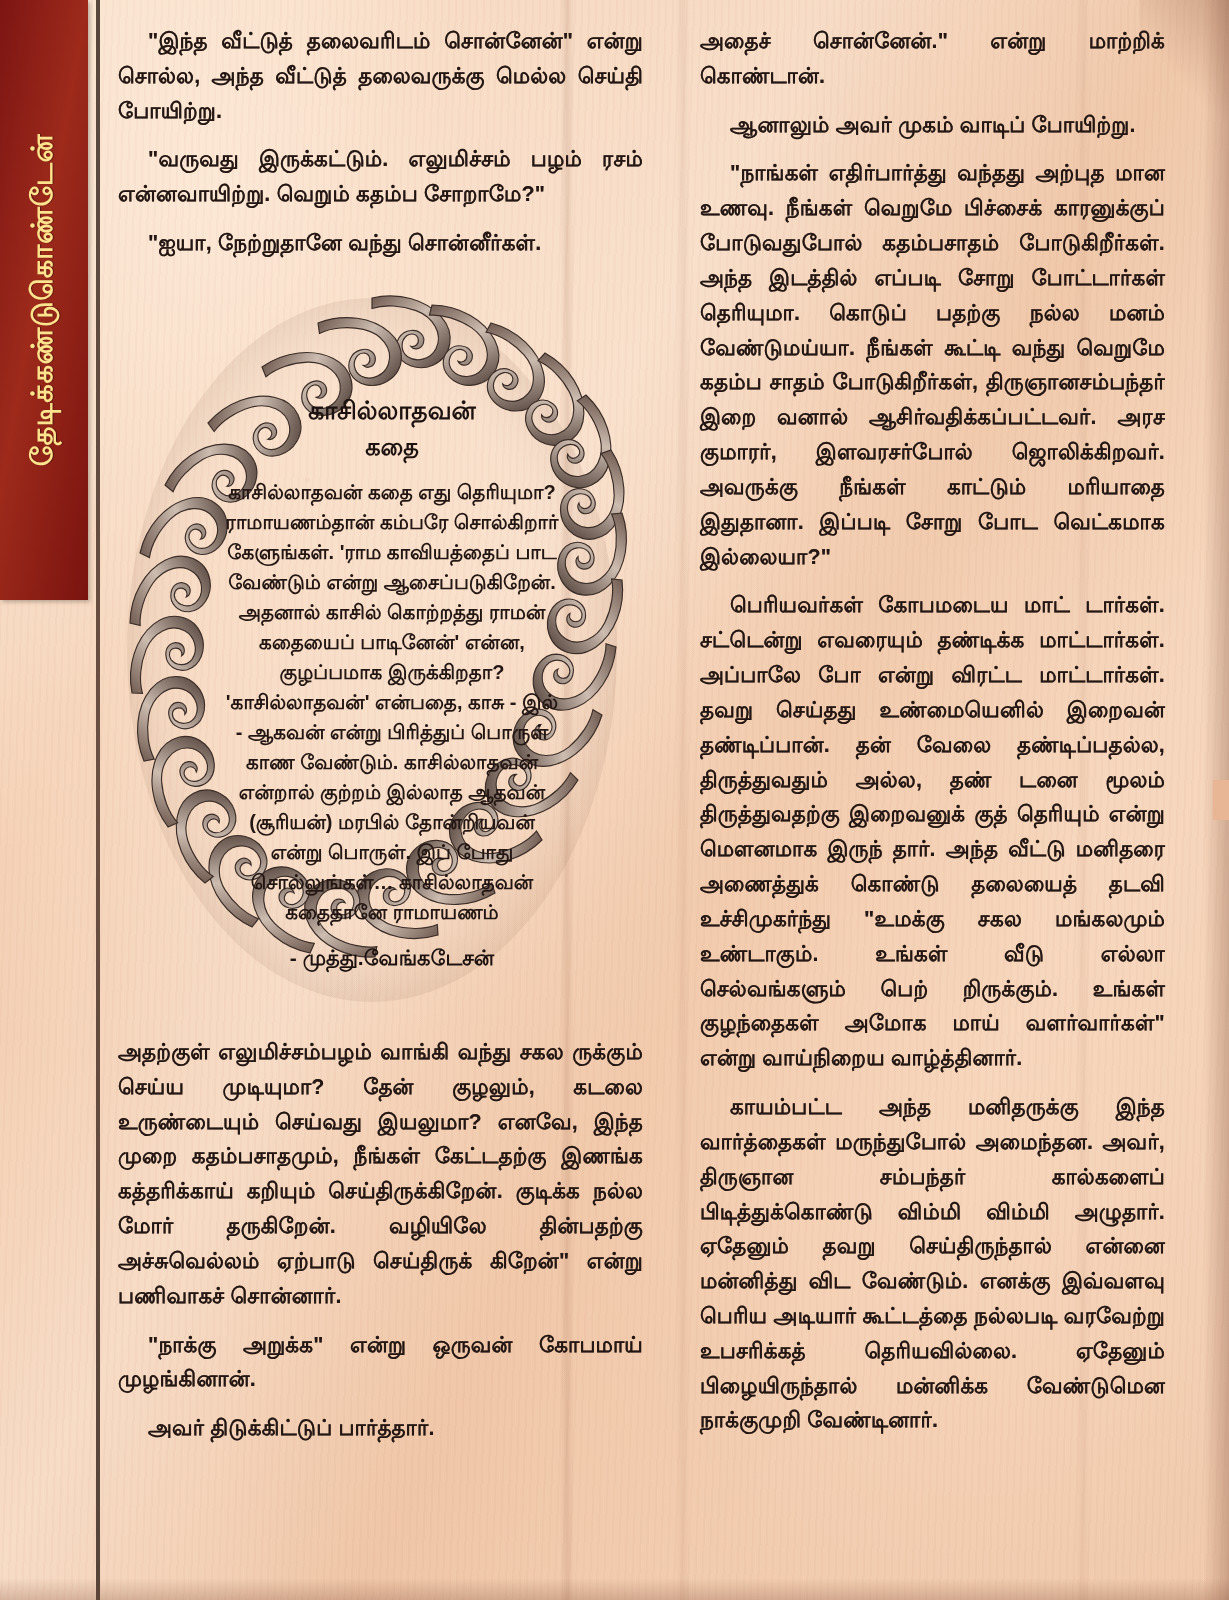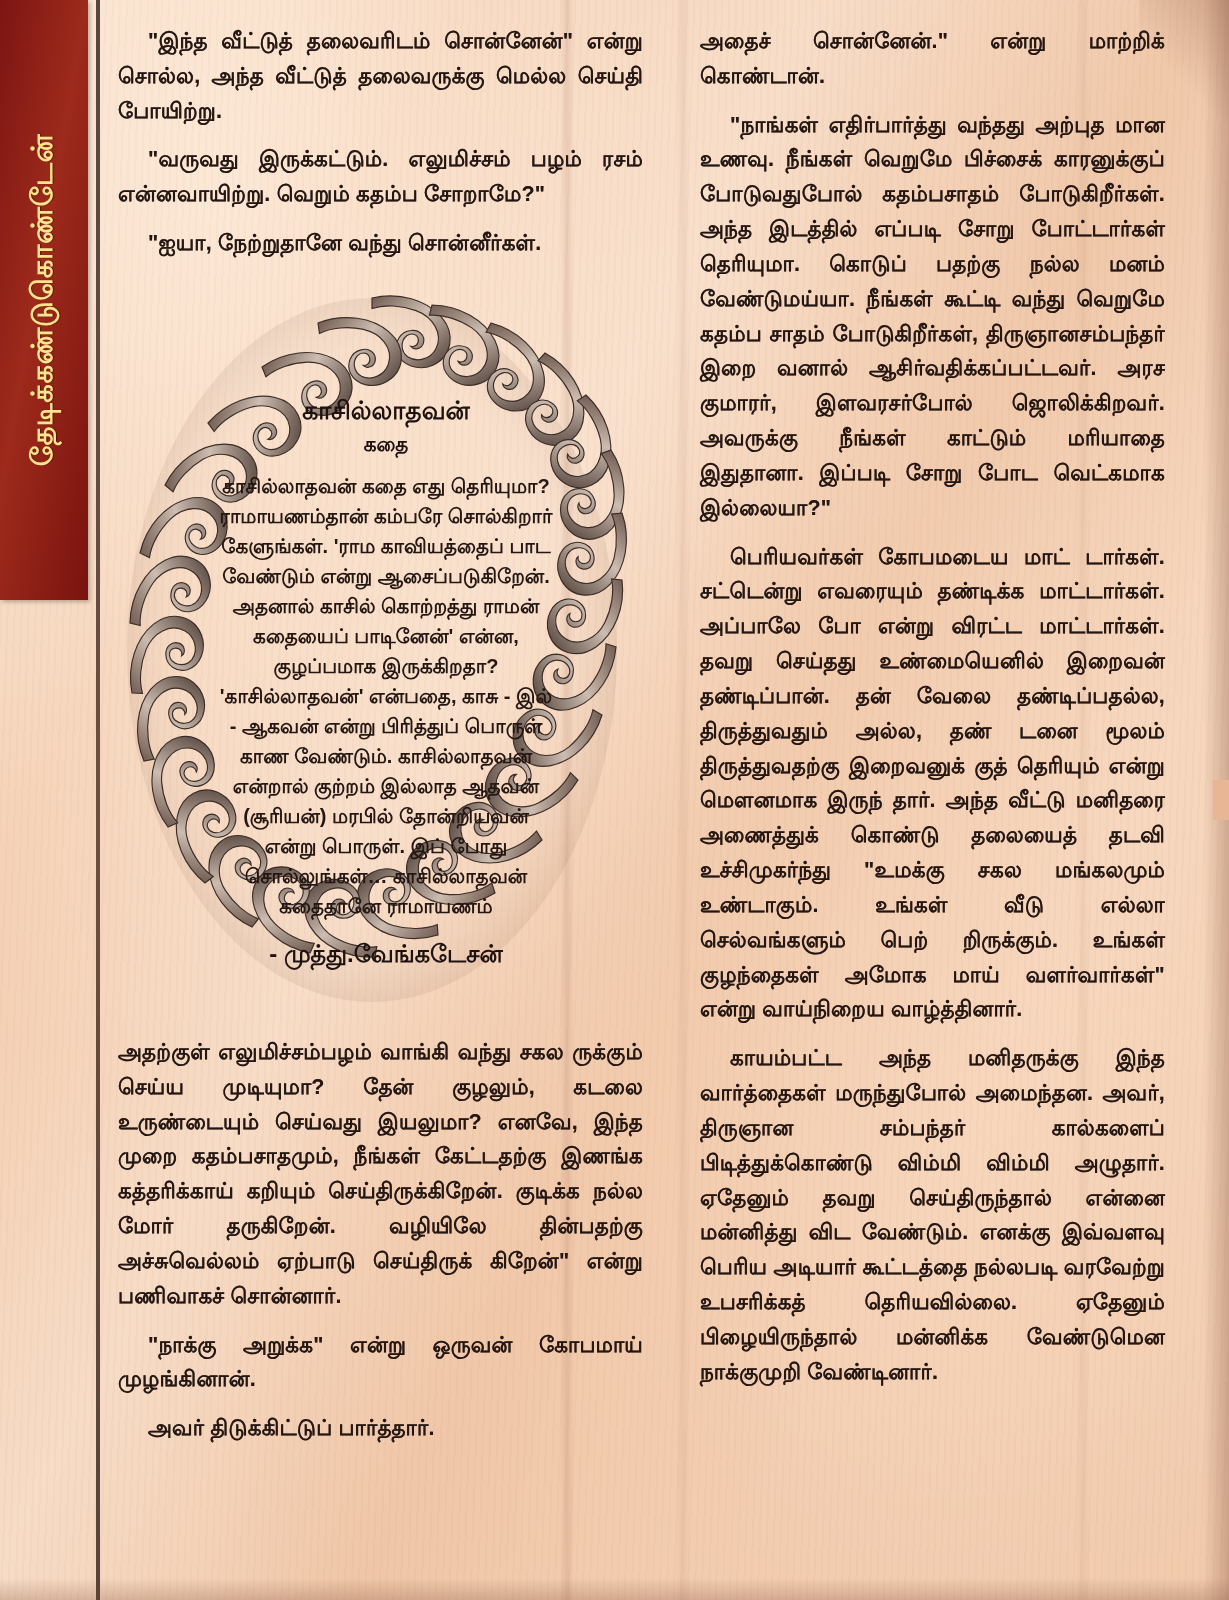--- a/index.html
+++ b/index.html
@@ -116,49 +116,49 @@
     margin: 6px 0 10px -8px;
   }
   .ring {
     position: absolute;
     left: 0; top: 0;
     width: 525px;
     height: 750px;
   }
   .inset-text {
     position: absolute;
-    left: 106px;
+    left: 112px;
     top: 120px;
     width: 340px;
     text-align: center;
     text-indent: 0;
   }
   .inset-title {
     font-size: 25px;
     font-weight: bold;
     color: #1d120f;
     line-height: 1.25;
     margin-bottom: 2px;
   }
   .inset-sub {
-    font-size: 20px;
+    font-size: 24px;
     font-weight: bold;
     color: #1d120f;
     margin-bottom: 10px;
   }
   .inset-body {
     font-size: 20px;
     line-height: 1.5;
     font-weight: 600;
     color: #241713;
     text-align: center;
   }
   .inset-author {
     margin-top: 14px;
-    font-size: 24px;
+    font-size: 21px;
     font-weight: bold;
     color: #1d120f;
   }
 
   
   .corner-crease {
     position: absolute;
     right: 0; top: 0;
     width: 90px; height: 120px;
     background: linear-gradient(225deg, rgba(120,70,50,0.28), rgba(120,70,50,0) 62%);
@@ -322,20 +322,21 @@
     </div>
 
     <p class="noindent">அதற்குள் எலுமிச்சம்பழம் வாங்கி வந்து சகல ருக்கும் செய்ய முடியுமா? தேன் குழலும், கடலை உருண்டையும் செய்வது இயலுமா? எனவே, இந்த முறை கதம்பசாதமும், நீங்கள் கேட்டதற்கு இணங்க கத்தரிக்காய் கறியும் செய்திருக்கிறேன். குடிக்க நல்ல மோர் தருகிறேன். வழியிலே தின்பதற்கு அச்சுவெல்லம் ஏற்பாடு செய்திருக் கிறேன்" என்று பணிவாகச் சொன்னார்.</p>
     <p>"நாக்கு அறுக்க" என்று ஒருவன் கோபமாய் முழங்கினான்.</p>
     <p>அவர் திடுக்கிட்டுப் பார்த்தார்.</p>
 
   </div>
 
   <div class="col right">
     <p class="noindent">அதைச் சொன்னேன்." என்று மாற்றிக் கொண்டான்.</p>
+    <p>ஆனாலும் அவர் முகம் வாடிப் போயிற்று.</p>
     <p>"நாங்கள் எதிர்பார்த்து வந்தது அற்புத மான உணவு. நீங்கள் வெறுமே பிச்சைக் காரனுக்குப் போடுவதுபோல் கதம்பசாதம் போடுகிறீர்கள். அந்த இடத்தில் எப்படி சோறு போட்டார்கள் தெரியுமா. கொடுப் பதற்கு நல்ல மனம் வேண்டுமய்யா. நீங்கள் கூட்டி வந்து வெறுமே கதம்ப சாதம் போடுகிறீர்கள், திருஞானசம்பந்தர் இறை வனால் ஆசிர்வதிக்கப்பட்டவர். அரச குமாரர், இளவரசர்போல் ஜொலிக்கிறவர். அவருக்கு நீங்கள் காட்டும் மரியாதை இதுதானா. இப்படி சோறு போட வெட்கமாக இல்லையா?"</p>
     <p>பெரியவர்கள் கோபமடைய மாட் டார்கள். சட்டென்று எவரையும் தண்டிக்க மாட்டார்கள். அப்பாலே போ என்று விரட்ட மாட்டார்கள். தவறு செய்தது உண்மையெனில் இறைவன் தண்டிப்பான். தன் வேலை தண்டிப்பதல்ல, திருத்துவதும் அல்ல, தண் டனை மூலம் திருத்துவதற்கு இறைவனுக் குத் தெரியும் என்று மௌனமாக இருந் தார். அந்த வீட்டு மனிதரை அணைத்துக் கொண்டு தலையைத் தடவி உச்சிமுகர்ந்து "உமக்கு சகல மங்கலமும் உண்டாகும். உங்கள் வீடு எல்லா செல்வங்களும் பெற் றிருக்கும். உங்கள் குழந்தைகள் அமோக மாய் வளர்வார்கள்" என்று வாய்நிறைய வாழ்த்தினார்.</p>
     <p>காயம்பட்ட அந்த மனிதருக்கு இந்த வார்த்தைகள் மருந்துபோல் அமைந்தன. அவர், திருஞான சம்பந்தர் கால்களைப் பிடித்துக்கொண்டு விம்மி விம்மி அழுதார். ஏதேனும் தவறு செய்திருந்தால் என்னை மன்னித்து விட வேண்டும். எனக்கு இவ்வளவு பெரிய அடியார் கூட்டத்தை நல்லபடி வரவேற்று உபசரிக்கத் தெரியவில்லை. ஏதேனும் பிழையிருந்தால் மன்னிக்க வேண்டுமென நாக்குமுறி வேண்டினார்.</p>
   </div>
 
   <div class="corner-crease"></div>
   <div class="edge-shadow-right"></div>
   <div class="edge-shadow-bottom"></div>
   <div class="tear" style="top:780px;height:40px;"></div>
 </div>

